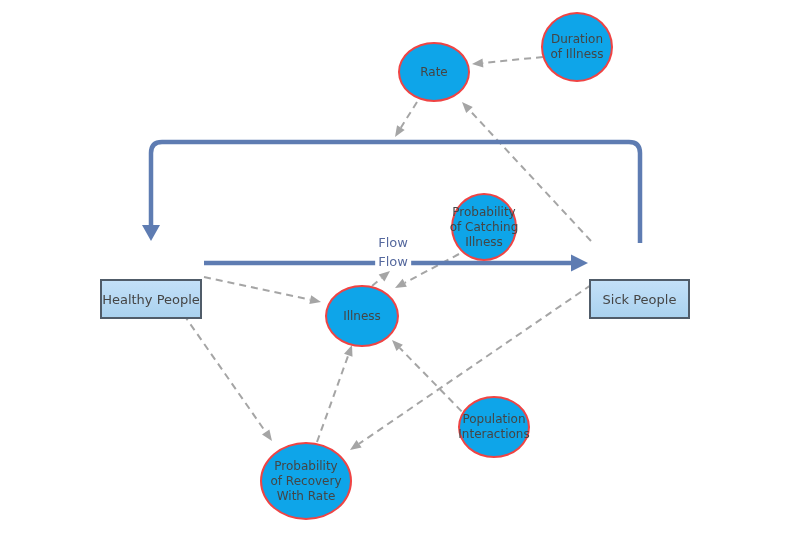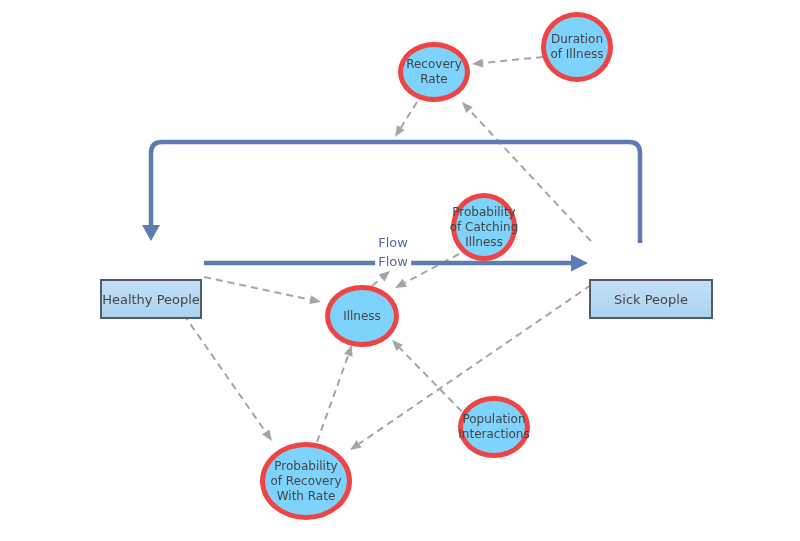--- a/index.html
+++ b/index.html
@@ -8,21 +8,21 @@
     font-family:"DejaVu Sans", sans-serif;overflow:hidden;
   }
   #edges{position:absolute;left:0;top:0;}
   .stock{
     position:absolute;display:flex;align-items:center;justify-content:center;
     background:linear-gradient(180deg,#c3e0f8,#aad2ef);
     border:2px solid #505c69;box-sizing:border-box;
     font-size:13px;color:#454545;white-space:nowrap;margin-top:36px;
   }
   .variable{
-    position:absolute;background:#7dd3fc;border:5px solid #ef4444;
+    position:absolute;background:#0ea5e9;border:2px solid #ef4444;
     border-radius:50%;box-sizing:border-box;
   }
   .vlabel{
     position:absolute;left:50%;top:50%;transform:translate(-50%,-50%);
     width:120px;text-align:center;font-size:12px;line-height:15px;
     color:#454545;pointer-events:none;
   }
   .vlabel span{display:block;white-space:nowrap;}
   .flow-label{
     position:absolute;transform:translate(-50%,-50%);
@@ -82,26 +82,25 @@
       <g>
         <path d="M 640 243 L 640 153 Q 640 142 629 142 L 162 142 Q 151 142 151 153 L 151 226" fill="none" stroke="#5e7cb2" stroke-width="4.5"></path>
         <polygon points="142,225 160,225 151,241" fill="#5e7cb2"></polygon>
       </g>
     </svg>
 <span class="flow-label" style="left: 393px; top: 243px;">Flow</span>
     <span class="flow-label on-line" style="left: 393px; top: 262px;">Flow</span>
     <div class="stock" style="left: 100px; top: 243px; width: 102px; height: 40px;">
       <span>Healthy People</span>
     </div>
-    <div class="stock" style="left: 589px; top: 243px; width: 124px; height: 40px;">
+    <div class="stock" style="left: 589px; top: 243px; width: 101px; height: 40px;">
       <span>Sick People</span>
     </div>
     <div class="variable" style="left: 398px; top: 42px; width: 72px; height: 60px;">
       <div class="vlabel">
-        <span>Recovery</span>
         <span>Rate</span>
       </div>
     </div>
     <div class="variable" style="left: 541px; top: 12px; width: 72px; height: 70px;">
       <div class="vlabel">
         <span>Duration</span>
         <span>of Illness</span>
       </div>
     </div>
     <div class="variable" style="left: 451px; top: 193px; width: 66px; height: 68px;">

